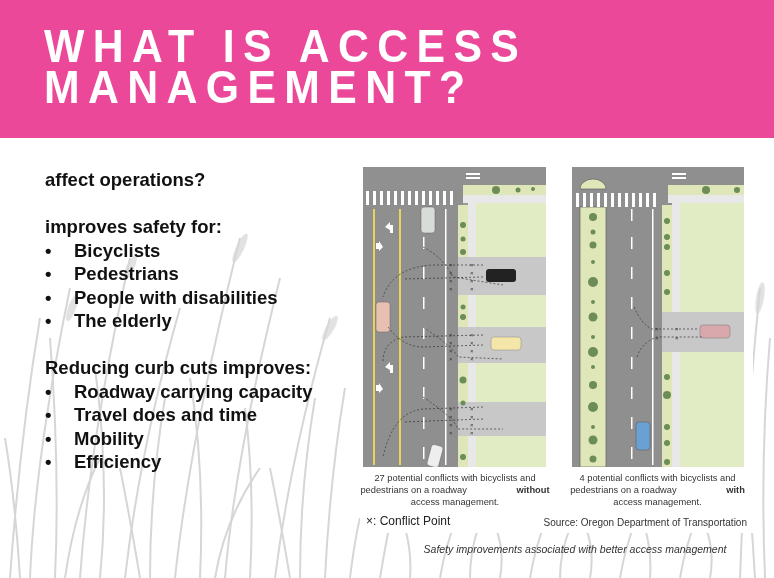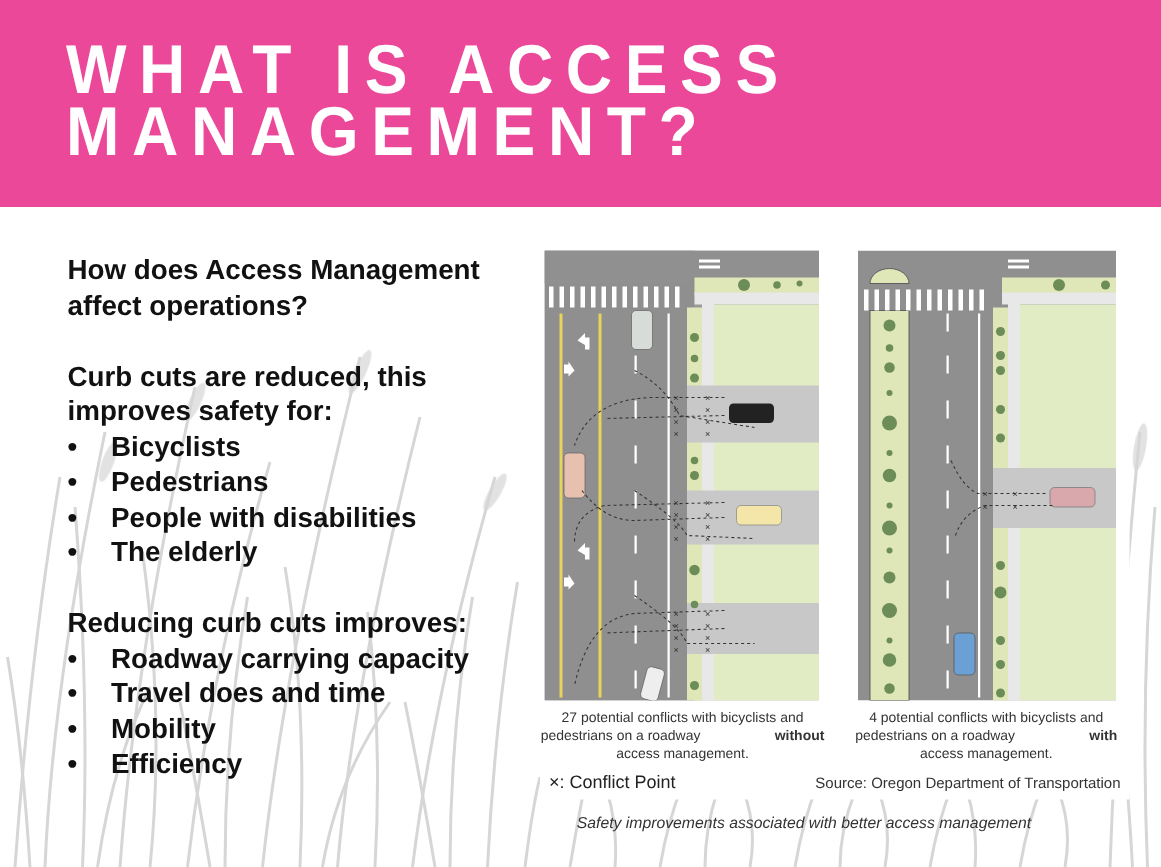--- a/index.html
+++ b/index.html
@@ -45,21 +45,21 @@
   .caption-right { left: 205px; width: 185px; }
   .caption b { font-weight: bold; margin-left: 47px; }
   .legend {
     position: absolute; left: 6px; top: 351px; font-size: 12px; color: #222;
   }
   .source {
     position: absolute; right: 6px; top: 354px; font-size: 10px; color: #333;
   }
 
   .figure-caption {
-    position: absolute; left: 376px; top: 543px; width: 320px; z-index: 2;
+    position: absolute; left: 415px; top: 543px; width: 320px; z-index: 2;
     font-style: italic; font-size: 10.5px; color: #333; text-align: center;
   }
 </style>
 </head>
 <body>
 
 <svg class="grass-bg" viewBox="0 0 774 440" preserveAspectRatio="none">
   <g stroke="#cfcfcf" stroke-width="2" fill="none" opacity="0.85">
     <path d="M10 440 Q20 300 40 180"></path>
       <path d="M30 440 Q35 320 70 150"></path>
@@ -107,24 +107,22 @@
 </svg>
 
 <header class="header">
   <h1 class="title">
     <span>WHAT IS ACCESS</span>
     <span>MANAGEMENT?</span>
   </h1>
 </header>
 
 <section class="content">
-  <p>How does Access Management</p>
   <p>affect operations?</p>
   <div class="gap"></div>
-  <p>Curb cuts are reduced, this</p>
   <p>improves safety for:</p>
   <ul class="bullet-list">
     <li>
         <span class="bullet">•</span>
         <span>Bicyclists</span>
       </li>
     <li>
         <span class="bullet">•</span>
         <span>Pedestrians</span>
       </li>

